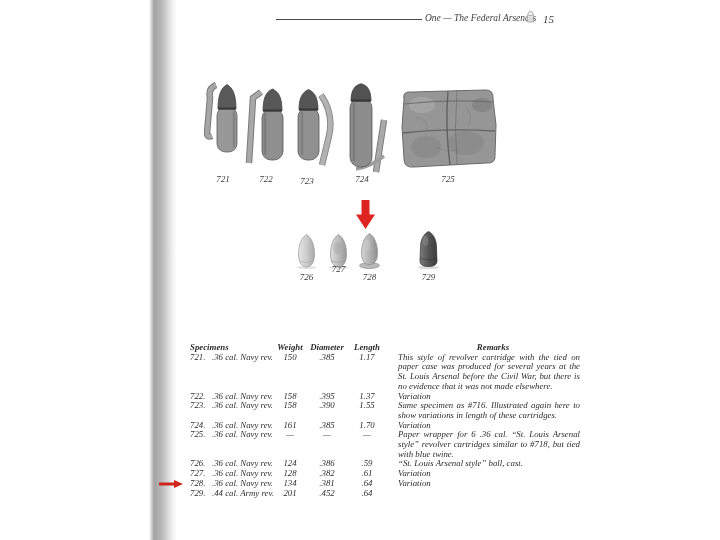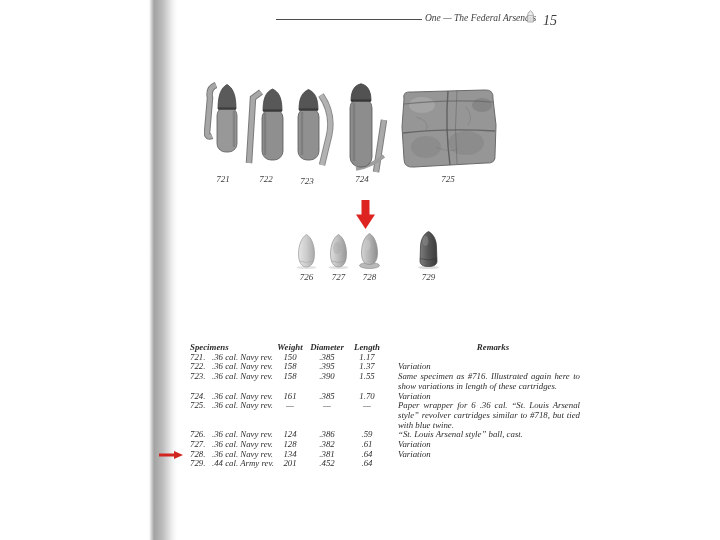--- a/index.html
+++ b/index.html
@@ -14,21 +14,21 @@
   
   .binding {
     position:absolute; left:149px; top:0; width:28px; height:540px;
     background:linear-gradient(90deg,#ffffff 0%,#a2a2a2 18%,#bcbcbc 48%,#f1f1f1 84%,#ffffff 100%);
   }
 
   
   .hd-rule { position:absolute; left:276px; top:19px; width:146px; height:1px; background:#4c4c4c; }
   .hd-title { position:absolute; left:425px; top:13px; font-style:italic; font-size:9.5px; color:#3d3d3d; white-space:nowrap; }
   .hd-icon { position:absolute; left:526px; top:10px; }
-  .hd-page { position:absolute; left:543px; top:13px; font-style:italic; font-size:14px; color:#3d3d3d; }
+  .hd-page { position:absolute; left:543px; top:13px; font-style:italic; font-size:11px; color:#3d3d3d; }
 
   .fig-label { position:absolute; font-style:italic; font-size:9px; color:#3b3b3b; text-align:center; }
 
   
   #spec-table { position:absolute; left:190px; top:343px; width:396px; font-size:8.8px; line-height:9.7px; font-style:italic; color:#2d2d2d; }
   .trow, .thead {
     display:grid; grid-template-columns:22px 64px 28px 46px 34px 196px;
     align-items:start; position:relative;
   }
   .thead { font-weight:bold; }
@@ -158,40 +158,41 @@
           <stop offset="1" stop-color="#3c3c3c"></stop>
     </linearGradient>
       </defs>
     <ellipse cx="12.5" cy="37.5" rx="10.5" ry="1.6" fill="#dddddd"></ellipse>
     <path d="M12.5 1.5 C17.5 4 20.5 10 20.5 17 L21 31 C21 35 17.5 36.5 12.5 36.5 C7.5 36.5 4 35 4 31 L4.5 17 C4.5 10 7.5 4 12.5 1.5 Z" fill="url(#gb4)" stroke="#333333" stroke-width="0.7"></path>
     <path d="M4.2 28.5 Q12.5 31.5 20.8 28.5" stroke="#2c2c2c" stroke-width="0.8" fill="none" opacity="0.6"></path>
     <ellipse cx="9.5" cy="11" rx="3" ry="5" fill="#8f8f8f" opacity="0.5"></ellipse>
   </svg>
 
   <div class="fig-label" style="left:290px;top:272px;width:33px;">726</div>
-  <div class="fig-label" style="left:322px;top:272px;width:33px;">727</div>
+  <div class="fig-label" style="left:322px;top:264px;width:33px;">727</div>
   <div class="fig-label" style="left:353px;top:272px;width:33px;">728</div>
   <div class="fig-label" style="left:412px;top:272px;width:33px;">729</div>
 
   <div id="spec-table">
 
     <div class="thead">
       <span class="th-spec">Specimens</span>
       <span class="c-ctr">Weight</span>
       <span class="c-ctr">Diameter</span>
       <span class="c-ctr">Length</span>
       <span class="th-rem">Remarks</span>
     </div>
 
     <div class="trow">
       <span>721.</span>
       <span class="c-name">.36 cal. Navy rev.</span>
       <span class="c-ctr">150</span>
       <span class="c-ctr">.385</span>
       <span class="c-ctr">1.17</span>
+      <span class="c-rem">This style of revolver cartridge with the tied on paper case was produced for several years at the St. Louis Arsenal before the Civil War, but there is no evidence that it was not made elsewhere.</span>
     </div>
 
     <div class="trow">
       <span>722.</span>
       <span class="c-name">.36 cal. Navy rev.</span>
       <span class="c-ctr">158</span>
       <span class="c-ctr">.395</span>
       <span class="c-ctr">1.37</span>
       <span class="c-rem">Variation</span>
     </div>

